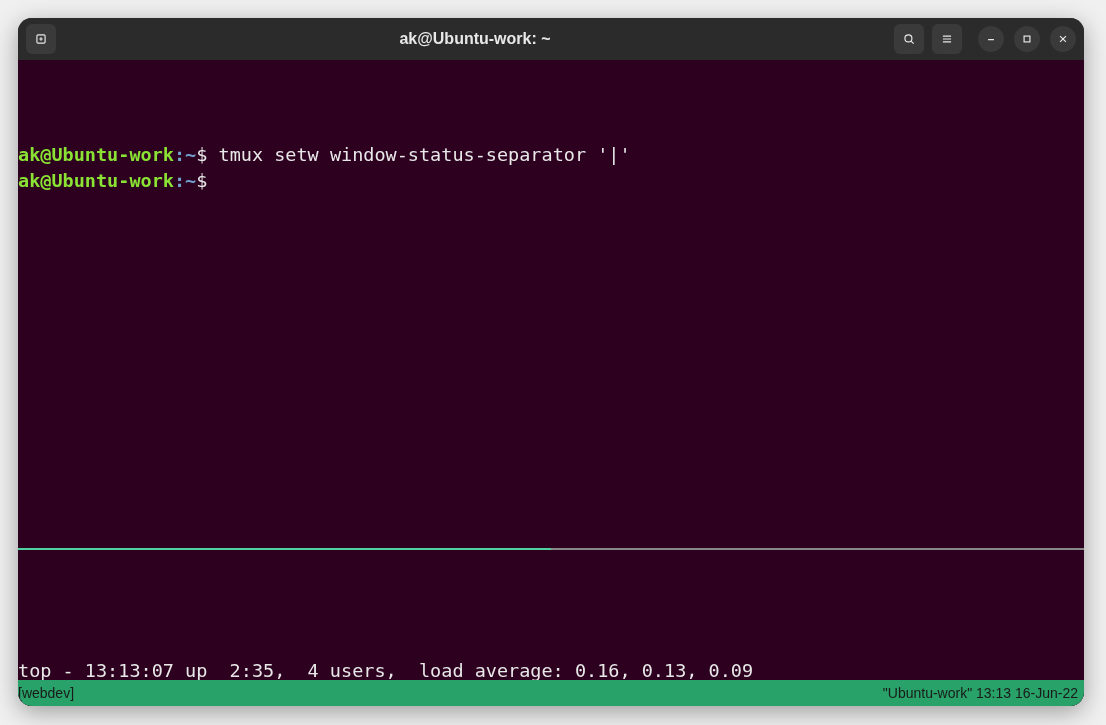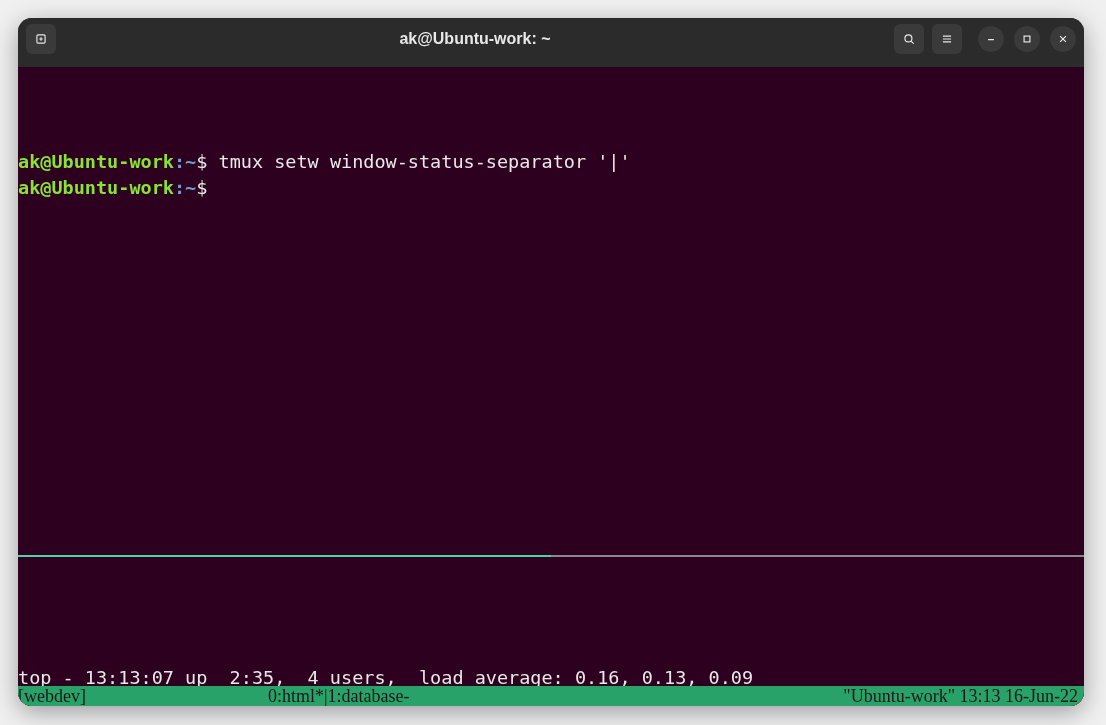--- a/index.html
+++ b/index.html
@@ -59,21 +59,20 @@
   .terminal {
     flex: 1;
     background: #2c001e;
     font-family: "DejaVu Sans Mono","Ubuntu Mono",monospace;
     font-size: 18.5px;
     line-height: 26px;
     color: #e8e8e8;
     position: relative;
     white-space: pre;
     overflow: hidden;
-    margin-top: 7px;
   }
   .pane-top {
     padding-top: 4px;
   }
   .prompt-line .user { color: #8ae234; font-weight: bold; }
   .prompt-line .path { color: #729fcf; font-weight: bold; }
   .prompt-line .dollar { color: #e8e8e8; }
   .prompt-line .cmd { color: #e8e8e8; }
 
   .divider {
@@ -88,27 +87,27 @@
     padding-top: 4px;
   }
   .top-text { color:#e8e8e8; }
   .top-text .bold { font-weight:bold; }
 
   .tmux-status {
     position:absolute;
     bottom:0;
     left:0;
     width:100%;
-    height:20px;
+    height:26px;
     background:#28a268;
     color:#1a1a1a;
     display:flex;
     align-items:center;
-    font-family: Liberation Serif, serif;
-    font-size:18px;
+    font-family: Liberation Sans, sans-serif;
+    font-size:14px;
   }
   .tmux-status .session { color:#1a1a1a;}
   .tmux-status .windows { flex:0 0 auto; margin-left:auto; margin-right:auto; position:absolute; left:250px;}
   .tmux-status .right { position:absolute; right:6px;}
 </style>
 </head>
 <body>
 
 <div class="window">
   <div class="titlebar">
@@ -177,17 +176,16 @@
 <span></span>
 
 
 
 
 
     </div>
 
     <div class="tmux-status">
       <span class="session">[webdev]</span>
-      <span class="windows">0:html*|1:database-</span>
       <span class="right">"Ubuntu-work" 13:13 16-Jun-22</span>
     </div>
   </div>
 </div>
 
 </body></html>

